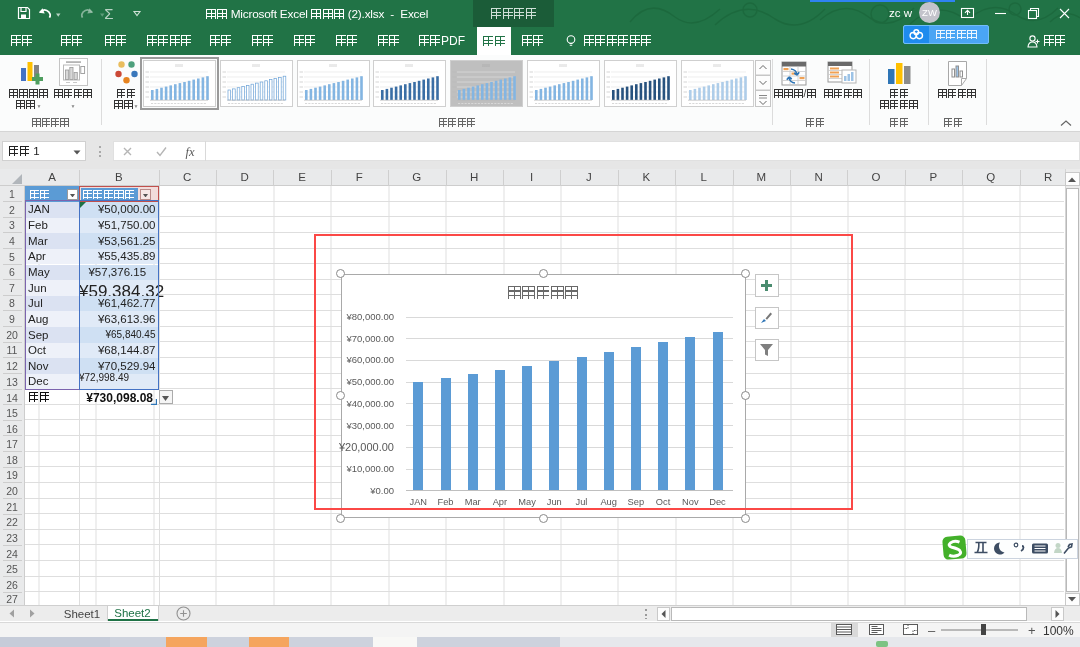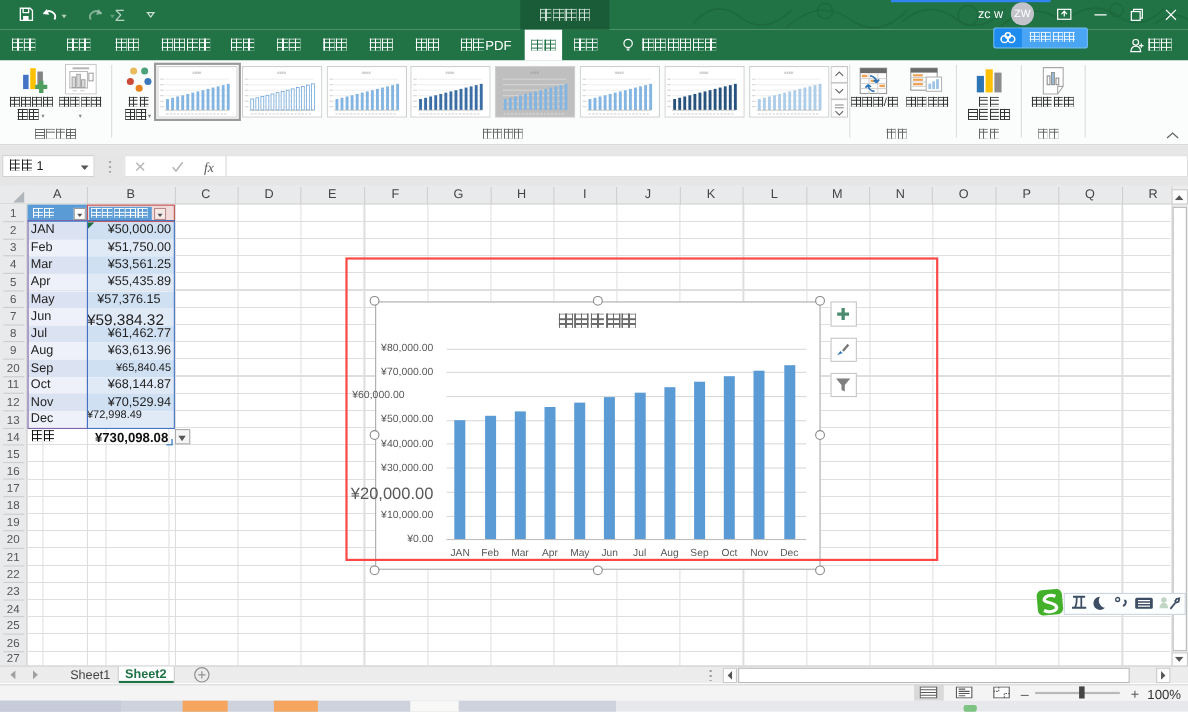--- a/index.html
+++ b/index.html
@@ -33,20 +33,21 @@
       <path d="M30.5 4.2 l-3.6 4.6 l5.8 0.6 z" fill="#fff"></path>
 <path d="M44 9.5 l4.5 0 l-2.25 3.2 z" fill="#cfe3d8" opacity=".85"></path>
 <g fill="none" stroke="#9dc2ae" stroke-width="1.7" opacity=".8">
 <path d="M80 8.2 q-4.5 -4.5 -9 0 q-2.2 2.4 -0.5 5.5"></path>
 </g>
       <path d="M77.5 4.2 l3.6 4.6 l-5.8 0.6 z" fill="#9dc2ae" opacity=".8"></path>
 <path d="M88 9.5 l4.5 0 l-2.25 3.2 z" fill="#87b89c" opacity=".6"></path>
 <text x="97" y="15" font-size="15" fill="#b9d3c5" text-anchor="middle" font-family="Liberation Sans">Σ</text>
 <path d="M122 7.5 l6 0 l-3 4 z" fill="none" stroke="#cde0d5" stroke-width="1.1"></path>
 </svg>
+    <div class="ab txt" style="left:205px;top:7px;color:#fff;font-size:11.8px;letter-spacing:-0.2px"><i class="h"></i><i class="h"></i> Microsoft Excel <i class="h"></i><i class="h"></i><i class="h"></i> (2).xlsx &nbsp;-&nbsp; Excel</div>
     <div class="ab ctr" style="left:473px;top:0;width:81px;height:27px;background:#1b5c38;color:#cfe0d7;font-size:12px">
       <i class="h"></i>
       <i class="h"></i>
       <i class="h"></i>
       <i class="h"></i>
     </div>
     <div class="ab txt" style="left:889px;top:7px;color:#fff;font-size:11.5px">zc w</div>
     <div class="ab ctr" style="left:919px;top:2px;width:21px;height:21px;border-radius:50%;background:#c3c3cb;color:#fff;font-size:9.5px">ZW</div>
     <svg class="ab" style="left:955px;top:0" width="125" height="27" viewBox="0 0 125 27">
 <g fill="none" stroke="#fff" stroke-width="1.1">
@@ -585,21 +586,21 @@
 <div class="ab" style="left:79.5px;top:248.8px;width:79px;height:15.63px;background:#e0eaf7"></div>
 <div class="ab txt" style="left:28px;top:250.3px;font-size:11.5px;color:#222">Apr</div>
 <div class="ab txt" style="left:79px;top:250.3px;width:76.5px;text-align:right;font-size:11.5px;color:#222">¥55,435.89</div>
 <div class="ab" style="left:25.5px;top:264.5px;width:53.5px;height:15.63px;background:#dbe2f2"></div>
 <div class="ab" style="left:79.5px;top:264.5px;width:79px;height:15.63px;background:#cfe0f3"></div>
 <div class="ab txt" style="left:28px;top:266.0px;font-size:11.5px;color:#222">May</div>
 <div class="ab txt" style="left:79px;top:266.0px;width:76.5px;text-align:center;font-size:11.5px;color:#222">¥57,376.15</div>
 <div class="ab" style="left:25.5px;top:280.1px;width:53.5px;height:15.63px;background:#eef1f9"></div>
 <div class="ab" style="left:79.5px;top:280.1px;width:79px;height:15.63px;background:#e0eaf7"></div>
 <div class="ab txt" style="left:28px;top:281.6px;font-size:11.5px;color:#222">Jun</div>
-<div class="ab txt" style="left:79px;top:281.6px;width:76.5px;text-align:left;font-size:14px;color:#222">¥59,384.32</div>
+<div class="ab txt" style="left:79px;top:281.6px;width:76.5px;text-align:left;font-size:17px;color:#222">¥59,384.32</div>
 <div class="ab" style="left:25.5px;top:295.7px;width:53.5px;height:15.63px;background:#dbe2f2"></div>
 <div class="ab" style="left:79.5px;top:295.7px;width:79px;height:15.63px;background:#cfe0f3"></div>
 <div class="ab txt" style="left:28px;top:297.2px;font-size:11.5px;color:#222">Jul</div>
 <div class="ab txt" style="left:79px;top:297.2px;width:76.5px;text-align:right;font-size:11.5px;color:#222">¥61,462.77</div>
 <div class="ab" style="left:25.5px;top:311.3px;width:53.5px;height:15.63px;background:#eef1f9"></div>
 <div class="ab" style="left:79.5px;top:311.3px;width:79px;height:15.63px;background:#e0eaf7"></div>
 <div class="ab txt" style="left:28px;top:312.8px;font-size:11.5px;color:#222">Aug</div>
 <div class="ab txt" style="left:79px;top:312.8px;width:76.5px;text-align:right;font-size:11.5px;color:#222">¥63,613.96</div>
 <div class="ab" style="left:25.5px;top:327.0px;width:53.5px;height:15.63px;background:#dbe2f2"></div>
 <div class="ab" style="left:79.5px;top:327.0px;width:79px;height:15.63px;background:#cfe0f3"></div>
@@ -631,29 +632,29 @@
 <svg class="ab" style="left:151px;top:399.0px" width="6" height="6" viewBox="0 0 6 6">
     <path d="M5.5 0 v5.5 h-5.5" fill="none" stroke="#2e75b6" stroke-width="1.4"></path>
   </svg>
 <div class="ab" style="left:314px;top:234px;width:539px;height:276px;border:2px solid #fb4846;background:none;z-index:40"></div>
 <div class="ab" style="left:340.5px;top:273.5px;width:405px;height:244.5px;background:#fff;border:1px solid #a9a9a9"></div>
 <div class="ab txt" style="left:433px;top:284px;width:220px;text-align:center;font-size:15px;color:#696969;letter-spacing:2.2px"><i class="h"></i><i class="h"></i><i class="h"></i><i class="h"></i><i class="h"></i></div>
 <div class="ab txt" style="left:294px;top:311.0px;width:100px;text-align:right;font-size:9.5px;color:#595959">¥80,000.00</div>
 <div class="ab" style="left:406px;top:316.6px;width:327px;height:1px;background:#d9d9d9"></div>
 <div class="ab txt" style="left:294px;top:332.7px;width:100px;text-align:right;font-size:9.5px;color:#595959">¥70,000.00</div>
 <div class="ab" style="left:406px;top:338.3px;width:327px;height:1px;background:#d9d9d9"></div>
-<div class="ab txt" style="left:294px;top:354.4px;width:100px;text-align:center;font-size:9.5px;color:#595959">¥60,000.00</div>
+<div class="ab txt" style="left:294px;top:354.4px;width:100px;text-align:right;font-size:9.5px;color:#595959">¥60,000.00</div>
 <div class="ab" style="left:406px;top:360.0px;width:327px;height:1px;background:#d9d9d9"></div>
 <div class="ab txt" style="left:294px;top:376.1px;width:100px;text-align:right;font-size:9.5px;color:#595959">¥50,000.00</div>
 <div class="ab" style="left:406px;top:381.7px;width:327px;height:1px;background:#d9d9d9"></div>
 <div class="ab txt" style="left:294px;top:397.8px;width:100px;text-align:right;font-size:9.5px;color:#595959">¥40,000.00</div>
 <div class="ab" style="left:406px;top:403.4px;width:327px;height:1px;background:#d9d9d9"></div>
 <div class="ab txt" style="left:294px;top:419.5px;width:100px;text-align:right;font-size:9.5px;color:#595959">¥30,000.00</div>
 <div class="ab" style="left:406px;top:425.1px;width:327px;height:1px;background:#d9d9d9"></div>
-<div class="ab txt" style="left:294px;top:441.2px;width:100px;text-align:right;font-size:15px;color:#595959">¥20,000.00</div>
+<div class="ab txt" style="left:294px;top:441.2px;width:100px;text-align:right;font-size:11px;color:#595959">¥20,000.00</div>
 <div class="ab" style="left:406px;top:446.8px;width:327px;height:1px;background:#d9d9d9"></div>
 <div class="ab txt" style="left:294px;top:462.9px;width:100px;text-align:right;font-size:9.5px;color:#595959">¥10,000.00</div>
 <div class="ab" style="left:406px;top:468.5px;width:327px;height:1px;background:#d9d9d9"></div>
 <div class="ab txt" style="left:294px;top:484.6px;width:100px;text-align:right;font-size:9.5px;color:#595959">¥0.00</div>
 <div class="ab" style="left:406px;top:490.2px;width:327px;height:1px;background:#bfbfbf"></div>
 <div class="ab" style="left:413.3px;top:381.7px;width:10px;height:108.5px;background:#5b9bd5"></div>
 <div class="ab ctr" style="left:404.3px;top:497px;width:28px;font-size:9.3px;color:#595959">JAN</div>
 <div class="ab" style="left:440.5px;top:377.9px;width:10px;height:112.3px;background:#5b9bd5"></div>
 <div class="ab ctr" style="left:431.5px;top:497px;width:28px;font-size:9.3px;color:#595959">Feb</div>
 <div class="ab" style="left:467.7px;top:374.0px;width:10px;height:116.2px;background:#5b9bd5"></div>
@@ -696,21 +697,21 @@
 <div class="ab" style="left:754.5px;top:338.5px;width:24px;height:22.5px;background:#fff;border:1px solid #c6c6c6"></div>
 <svg class="ab" style="left:759px;top:343px" width="15" height="14" viewBox="0 0 15 14">
     <path d="M1 1 h13 l-5 6 v6 l-3 -1.5 v-4.5 z" fill="#7f7f7f"></path>
   </svg>
 <div class="ab" style="left:0;top:604.8px;width:1080px;height:16.5px;background:#ececec;border-top:1px solid #cfcfcf"></div>
 <svg class="ab" style="left:8px;top:609px" width="28" height="9" viewBox="0 0 28 9">
     <path d="M6 0.5 L1.5 4.5 L6 8.5 z" fill="#a0a0a0"></path>
     <path d="M22 0.5 L26.5 4.5 L22 8.5 z" fill="#a0a0a0"></path>
   </svg>
 <div class="ab ctr" style="left:56px;top:605.8px;width:52px;height:15.5px;font-size:11.5px;color:#444">Sheet1</div>
-<div class="ab ctr" style="left:107.5px;top:605.8px;width:50px;height:15.5px;background:#fff;border-bottom:2px solid #1f7246;font-size:11.5px;font-weight:bold;color:#1f7246">Sheet2</div>
+<div class="ab ctr" style="left:107.5px;top:605.8px;width:50px;height:15.5px;background:#fff;border-bottom:2px solid #1f7246;font-size:11.5px;font-weight:normal;color:#1f7246">Sheet2</div>
 <div class="ab" style="left:107px;top:606px;width:1px;height:15px;background:#cfcfcf"></div>
 <div class="ab" style="left:157.5px;top:606px;width:1px;height:15px;background:#cfcfcf"></div>
 <svg class="ab" style="left:176px;top:606px" width="15" height="15" viewBox="0 0 15 15">
 <circle cx="7.5" cy="7.5" r="6.5" fill="none" stroke="#919191" stroke-width="1.1"></circle>
 <path d="M7.5 4.2 v6.6 M4.2 7.5 h6.6" stroke="#919191" stroke-width="1.1"></path>
   </svg>
 <div class="ab" style="left:645px;top:609px;width:2px;height:10px;background:repeating-linear-gradient(#9a9a9a 0 2px,transparent 2px 4.5px)"></div>
 <div class="ab ctr" style="left:656.5px;top:607.2px;width:13px;height:13.5px;background:#fdfdfd;border:1px solid #c9c9c9">
     <svg width="5" height="8" viewBox="0 0 5 8">
       <path d="M4.5 0 L0.5 4 L4.5 8 z" fill="#555"></path>

